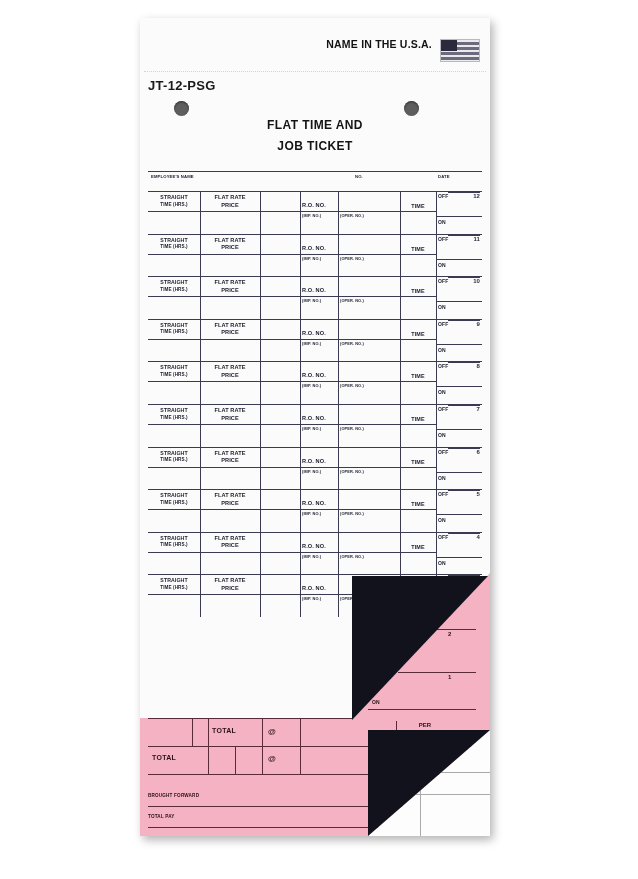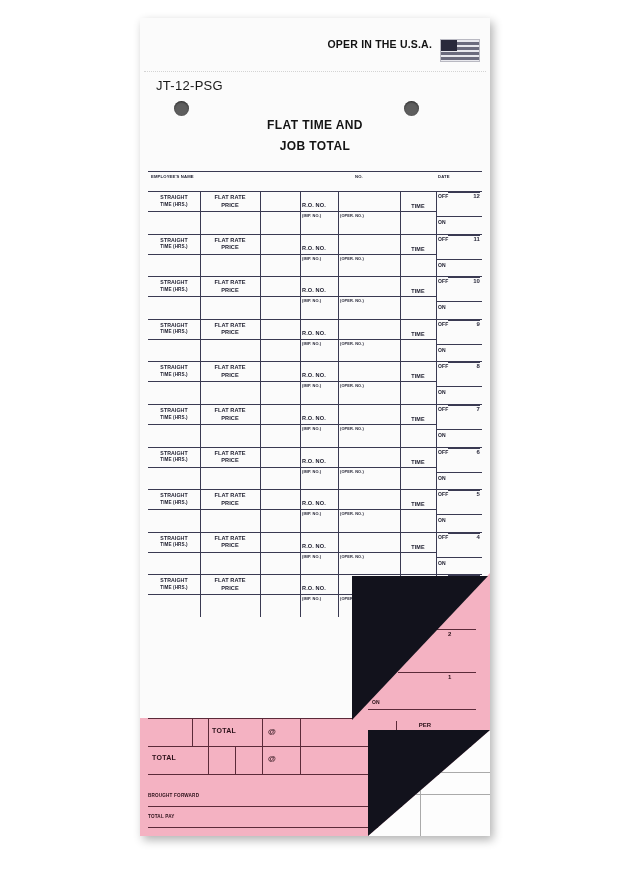--- a/index.html
+++ b/index.html
@@ -46,22 +46,22 @@
   }
   .flag .stripe{position:absolute;left:0;width:100%;height:2.6px;background:#6b6b7d;}
   .flag .canton{position:absolute;left:0;top:0;width:16px;height:11px;background:#2a2a3c;}
 
   .hairline{
     position:absolute;left:4px;top:53px;width:342px;height:0;
     border-top:1px dotted #d3d3d3;
   }
 
   .sku{
-    position:absolute;left:16px;top:60px;
-    font-size:13px;font-weight:normal;color:#1a1a1a;letter-spacing:.3px;
+    position:absolute;left:8px;top:60px;
+    font-size:13px;font-weight:bold;color:#1a1a1a;letter-spacing:.3px;
   }
 
   .hole{
     position:absolute;top:83px;width:15px;height:15px;border-radius:50%;
     background:#5e5e5e;box-shadow:inset 0 1px 2px rgba(0,0,0,.55);
   }
   .hole.l{left:34px;}
   .hole.r{left:264px;}
 
   .title{
@@ -183,39 +183,39 @@
   .peel2-white .w-vline{position:absolute;width:0;border-left:1px solid #aaa;}
 </style>
 </head>
 <body>
 
 <div id="page">
 
   <div id="card">
 
     <div class="made-row">
-      <div class="made-text">OPER IN THE U.S.A.</div>
+      <div class="made-text">NAME IN THE U.S.A.</div>
       <div class="flag">
         <div class="stripe" style="top:2px"></div>
         <div class="stripe" style="top:7px"></div>
         <div class="stripe" style="top:12px"></div>
         <div class="stripe" style="top:17px"></div>
         <div class="canton"></div>
       </div>
     </div>
 
     <div class="hairline"></div>
 
     <div class="sku">JT-12-PSG</div>
 
     <div class="hole l"></div>
     <div class="hole r"></div>
 
     <div class="title l1">FLAT TIME AND</div>
-    <div class="title l2">JOB TOTAL</div>
+    <div class="title l2">JOB TICKET</div>
 
     <div class="namerow">
       <div class="lbl l-name">EMPLOYEE'S NAME</div>
       <div class="lbl l-no">NO.</div>
       <div class="lbl l-date">DATE</div>
     </div>
 
     <div id="grid">
         <div class="trow" style="top: 0px;">
           <div class="v v1"></div>

